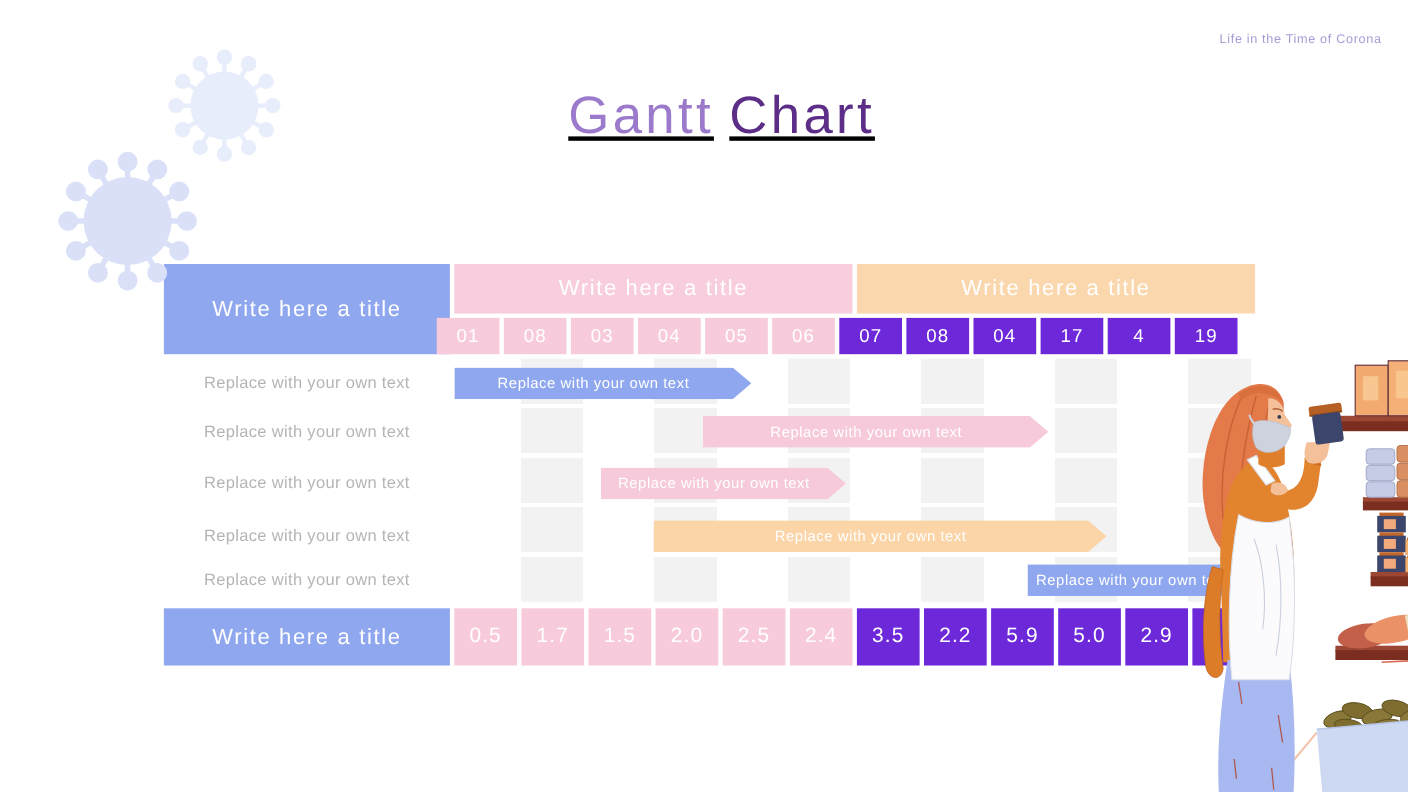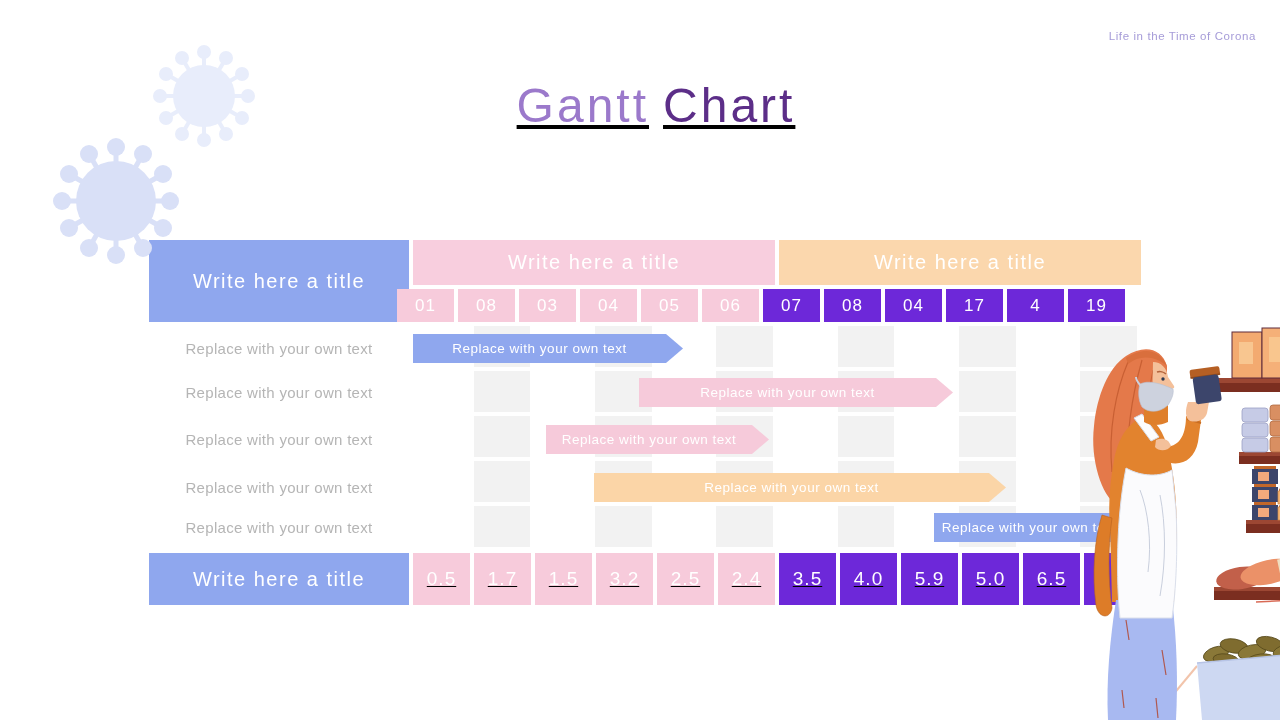--- a/index.html
+++ b/index.html
@@ -23,21 +23,21 @@
   .bottom-head{left:133px;top:553px;width:260px;height:52px;z-index:1;}
 
   .band{position:absolute;top:240px;height:45px;display:flex;align-items:center;justify-content:center;
         color:#fff;font-size:20px;letter-spacing:1.5px;font-weight:300;z-index:1;}
   .pink-band{left:397px;width:362px;background:#f8cede;}
   .orange-band{left:763px;width:362px;background:#fbd7ad;}
 
   .month-row{position:absolute;left:381px;top:289px;width:728px;height:33px;display:grid;
              grid-template-columns:repeat(12,1fr);gap:4px;z-index:1;}
   .value-row{position:absolute;left:397px;top:553px;width:728px;height:52px;display:grid;
-             grid-template-columns:repeat(12,1fr);gap:4px;z-index:1;text-decoration:underline;}
+             grid-template-columns:repeat(12,1fr);gap:4px;z-index:1;}
   .gcell{display:flex;align-items:center;justify-content:center;color:#fff;letter-spacing:1px;font-weight:300;}
   .month-row .gcell{font-size:17px;}
   .value-row .gcell{font-size:19px;}
   .pink{background:#f7cbdb;}
   .orange{background:#6d28d9;}
 
   .grid-bg{position:absolute;left:397px;top:326px;width:728px;height:221px;z-index:0;
     background:
       repeating-linear-gradient(180deg, rgba(255,255,255,0) 0px, rgba(255,255,255,0) 41px, #ffffff 41px, #ffffff 45px),
       repeating-linear-gradient(90deg, transparent 0px, transparent 60.66px, #f2f2f2 60.66px, #f2f2f2 117.33px, transparent 117.33px, transparent 121.33px);}
@@ -159,28 +159,28 @@
   <div class="bar bar2">Replace with your own text</div>
   <div class="bar bar3">Replace with your own text</div>
   <div class="bar bar4">Replace with your own text</div>
   <div class="bar bar5">Replace with your own text</div>
 
   <div class="cell blue-cell bottom-head">Write here a title</div>
   <div class="value-row">
     <span class="gcell pink">0.5</span>
     <span class="gcell pink">1.7</span>
     <span class="gcell pink">1.5</span>
-    <span class="gcell pink">3.2</span>
+    <span class="gcell pink">2.0</span>
     <span class="gcell pink">2.5</span>
     <span class="gcell pink">2.4</span>
     <span class="gcell orange">3.5</span>
-    <span class="gcell orange">4.0</span>
+    <span class="gcell orange">2.2</span>
     <span class="gcell orange">5.9</span>
     <span class="gcell orange">5.0</span>
-    <span class="gcell orange">6.5</span>
+    <span class="gcell orange">2.9</span>
     <span class="gcell orange"></span>
   </div>
 
   <svg class="illustration" viewBox="0 0 240 410">
 
     <g>
       <rect x="158" y="68" width="82" height="6" fill="#9c4733"></rect>
       <rect x="158" y="73" width="82" height="9" fill="#7b2e20"></rect>
       <rect x="183" y="142" width="57" height="5" fill="#9c4733"></rect>
       <rect x="183" y="146" width="57" height="8" fill="#7b2e20"></rect>

